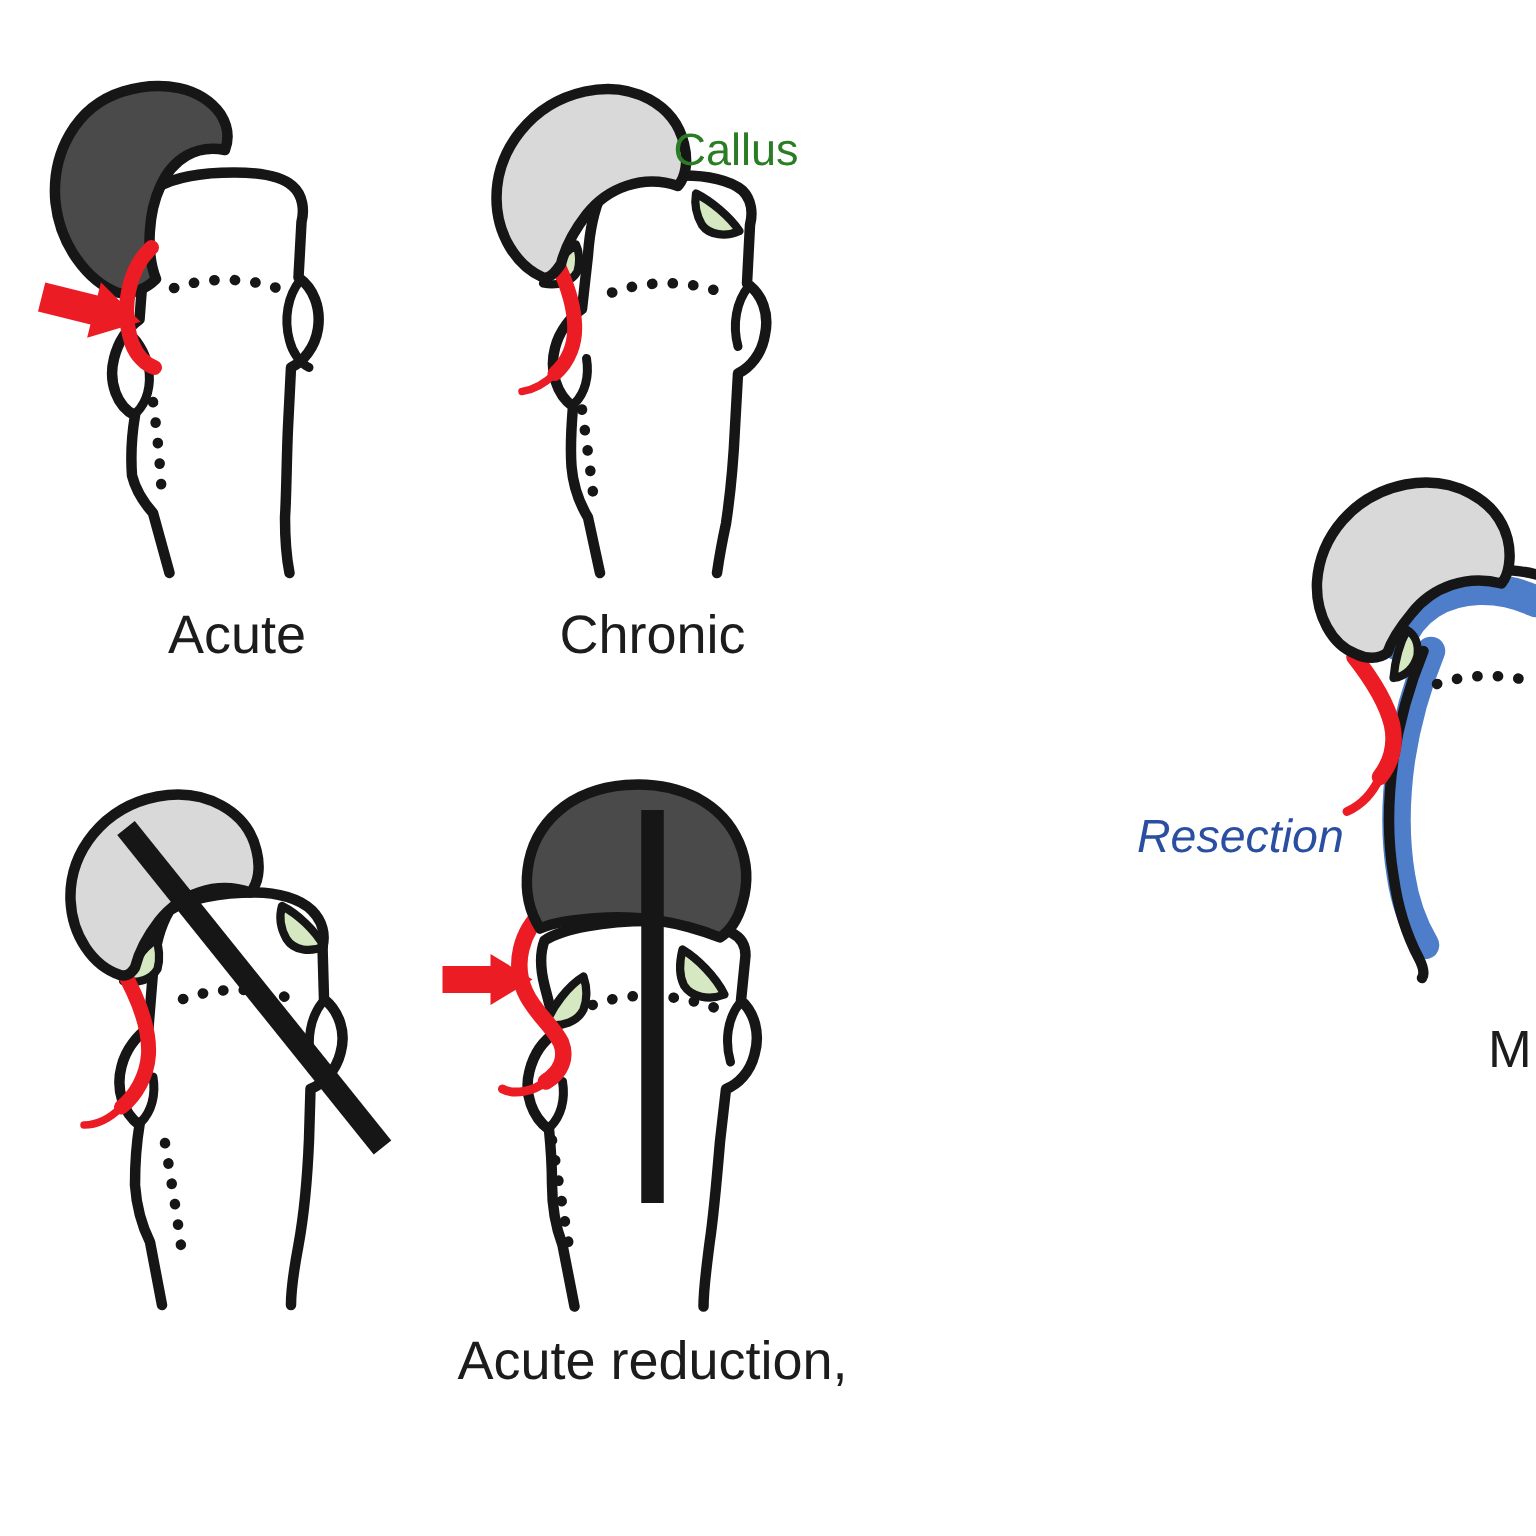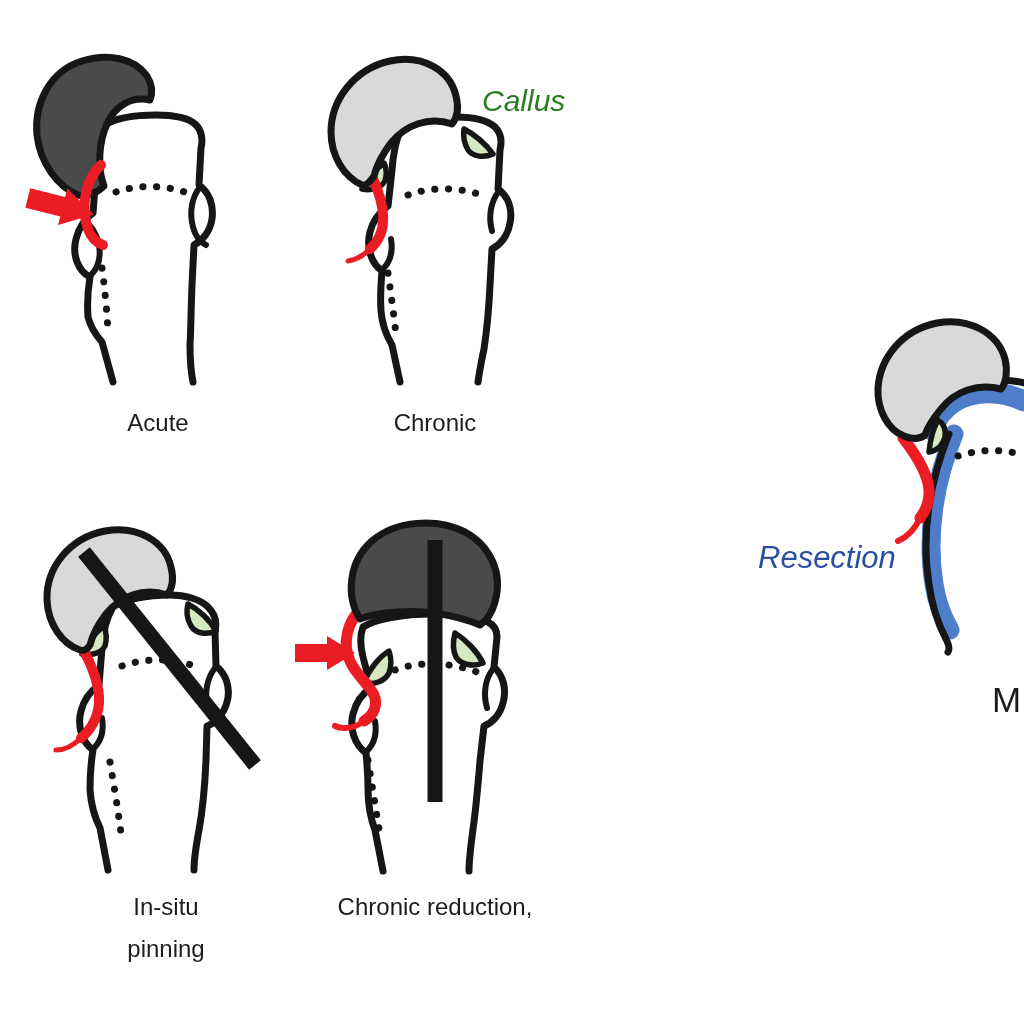--- a/index.html
+++ b/index.html
@@ -2,21 +2,21 @@
 <html style="--background: #ffffff; --ink: #161616; --dark-head: #4a4a4a; --light-head: #d9d9d9; --red: #ec1c24; --callus-fill: #d5e8c2; --green-text: #2a7d24; --blue-fill: #4e7ec9; --blue-text: #2b4fa0; --label-text: #1c1c1c;"><head>
 <meta charset="utf-8">
 <style>
   html,body{margin:0;padding:0;background:#fff;}
   .canvas{
     position:relative;width:1024px;height:1024px;background:var(--background,#fff);
     overflow:hidden;font-family:"Liberation Sans",sans-serif;
   }
   .fig{position:absolute;}
   .fig svg{display:block;overflow:visible;}
-  .lbl{position:absolute;color:var(--label-text,#1c1c1c);font-size:24px;line-height:42px;
+  .lbl{position:absolute;color:var(--label-text,#1c1c1c);font-size:36px;line-height:42px;
        text-align:center;white-space:nowrap;}
   .callus-lbl{position:absolute;color:var(--green-text,#2a7d24);font-size:30px;white-space:nowrap;}
   .resect-lbl{position:absolute;color:var(--blue-text,#2b4fa0);font-size:31px;white-space:nowrap;}
   .m-lbl{position:absolute;color:var(--label-text,#1c1c1c);font-size:35px;white-space:nowrap;}
 
   .bone{fill:#ffffff;stroke:var(--ink,#161616);stroke-width:7;stroke-linejoin:round;stroke-linecap:round;}
   .earline{fill:none;stroke:var(--ink,#161616);stroke-width:6;stroke-linecap:round;}
   .dots{fill:none;stroke:var(--ink,#161616);stroke-width:7;stroke-linecap:round;stroke-dasharray:0.2 13.5;}
   .head-dark{fill:var(--dark-head,#4a4a4a);stroke:var(--ink,#161616);stroke-width:7;stroke-linejoin:round;}
   .head-light{fill:var(--light-head,#d9d9d9);stroke:var(--ink,#161616);stroke-width:7;stroke-linejoin:round;}
@@ -109,28 +109,24 @@
       <path class="vessel" style="stroke-width:11" d="M 163 130 C 174 144 184 159 188 175 C 191 189 187 201 180 210"></path>
       <path class="vessel-thin" style="stroke-width:6" d="M 180 210 C 175 221 167 229 158 233"></path>
       <path class="head-light" d="M 164 128 C 148 122 137 102 138 80 C 140 50 162 22 197 15 C 229 9 258 25 265 51 C 268 63 266 75 261 81 C 238 75 215 83 201 101 C 191 113 187 121 185 127 C 179 132 170 131 164 128 Z"></path>
     </svg>
   </div>
 
   <div class="lbl" style="left:58px;top:402px;width:200px;">Acute</div>
 
   <div class="lbl" style="left:335px;top:402px;width:200px;">Chronic</div>
 
-  <div class="callus-lbl" style="left:482px;top:84px;font-style:italic;">Callus</div>
+  <div class="callus-lbl" style="left:449px;top:84px;">Callus</div>
 
-  <div class="lbl" style="left:66px;top:886px;width:200px;">
-    <div>In-situ</div>
-    <div>pinning</div>
-  </div>
 
   <div class="lbl" style="left:283px;top:886px;width:304px;">
-    <div>Chronic reduction,</div>
+    <div>Acute reduction,</div>
   </div>
 
   <div class="resect-lbl" style="left:758px;top:540px;font-style:italic;">Resection</div>
 
   <div class="m-lbl" style="left:992px;top:680px;">M</div>
 
 </div>
 
 </body></html>

